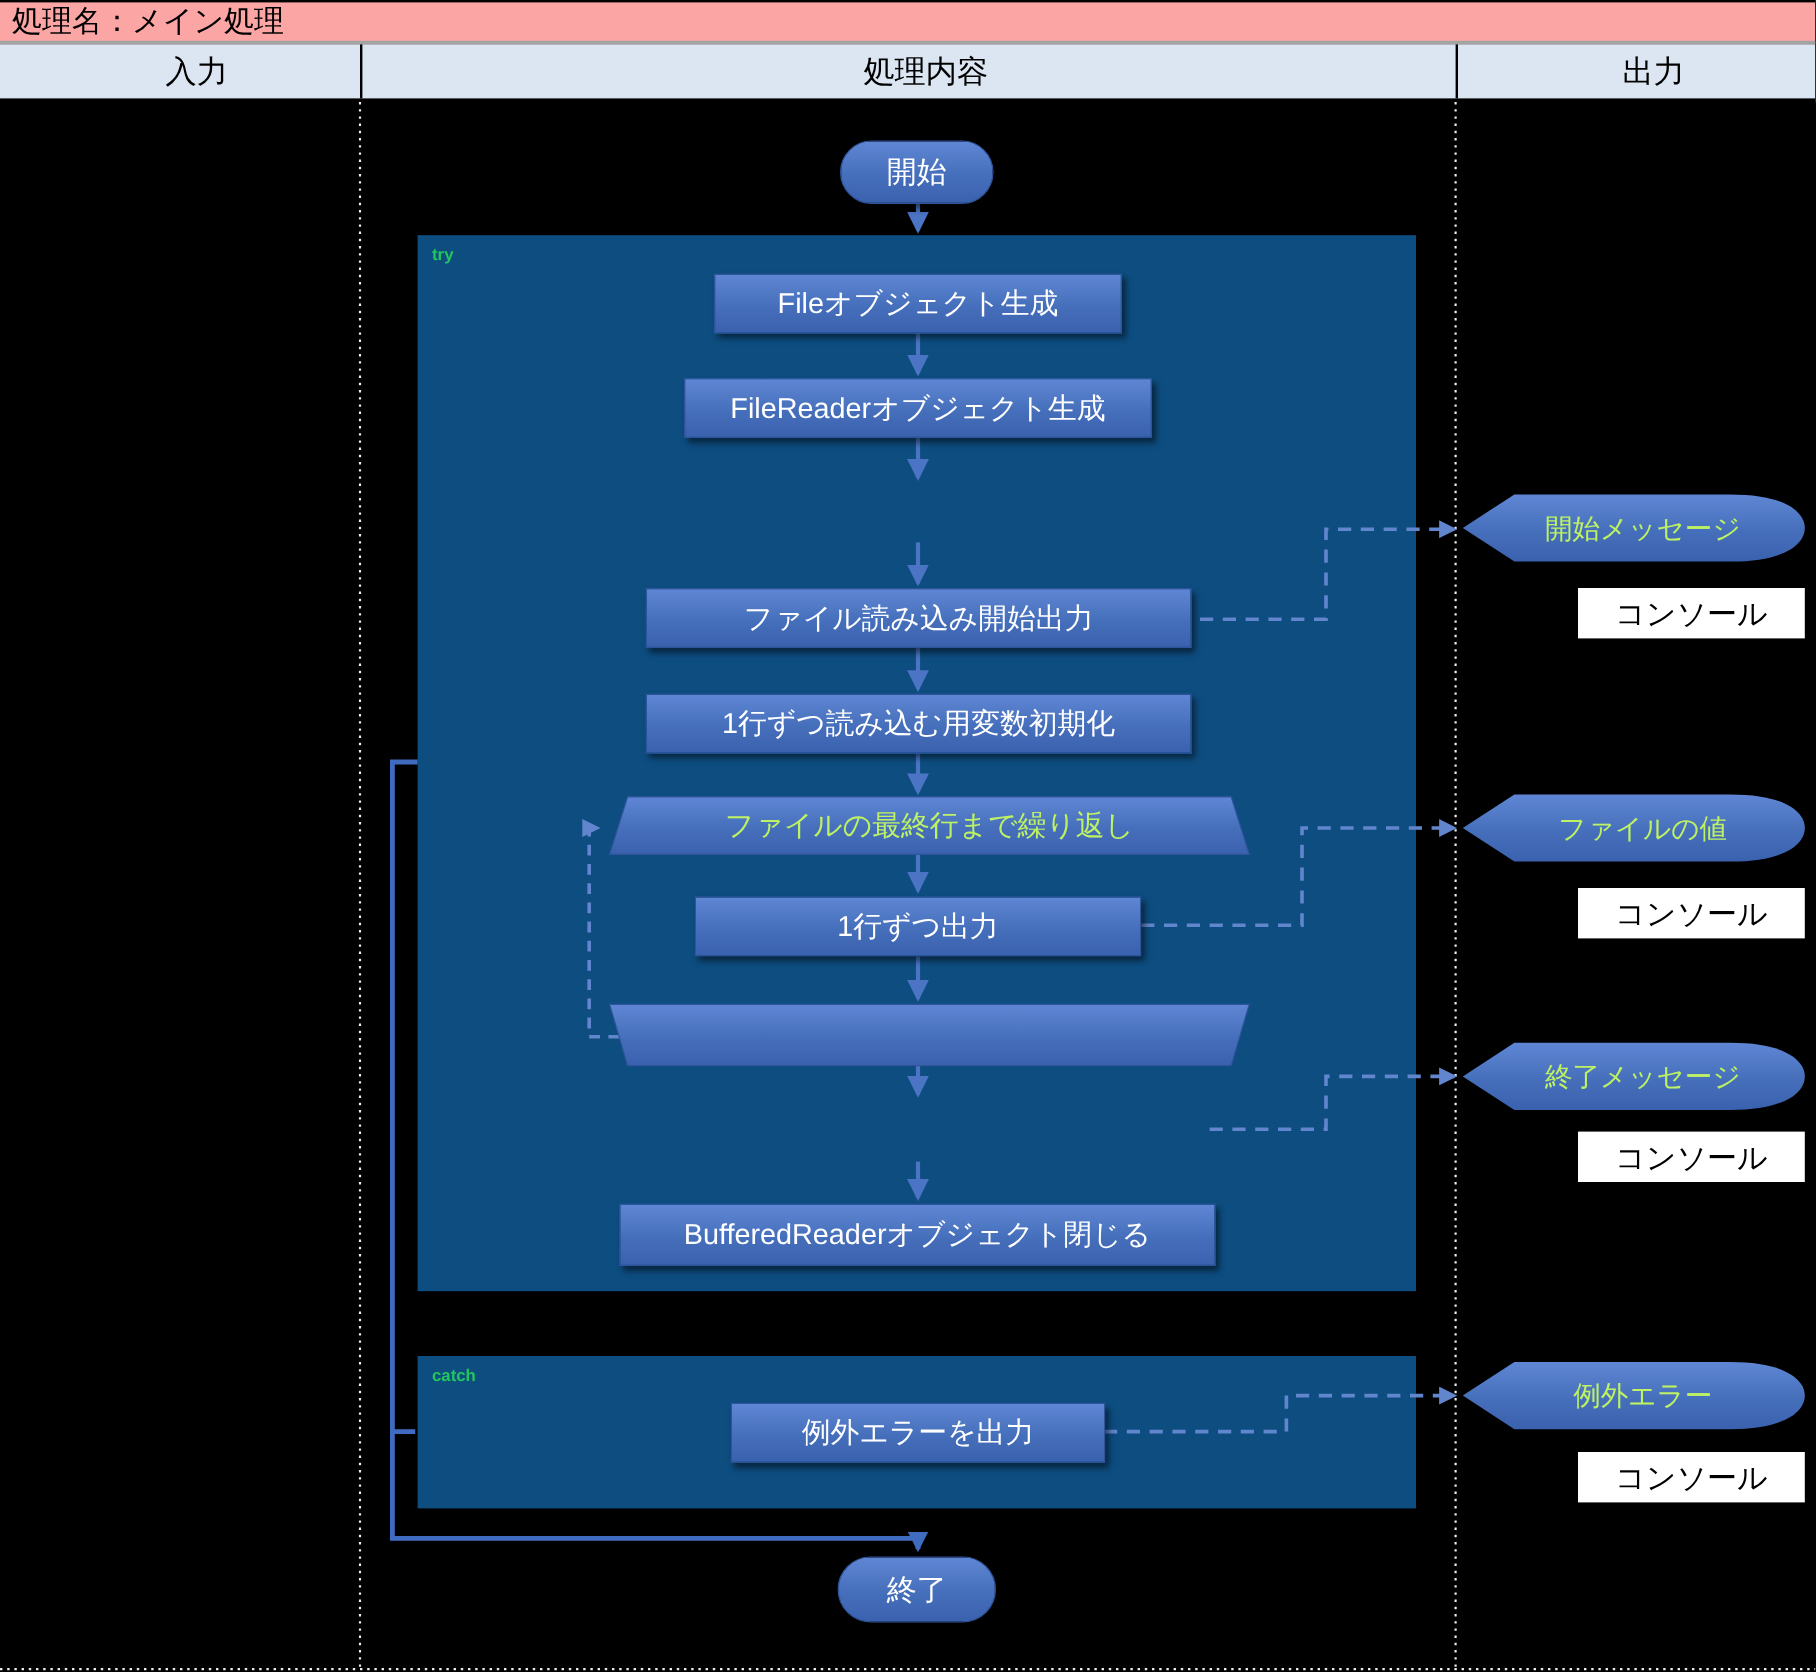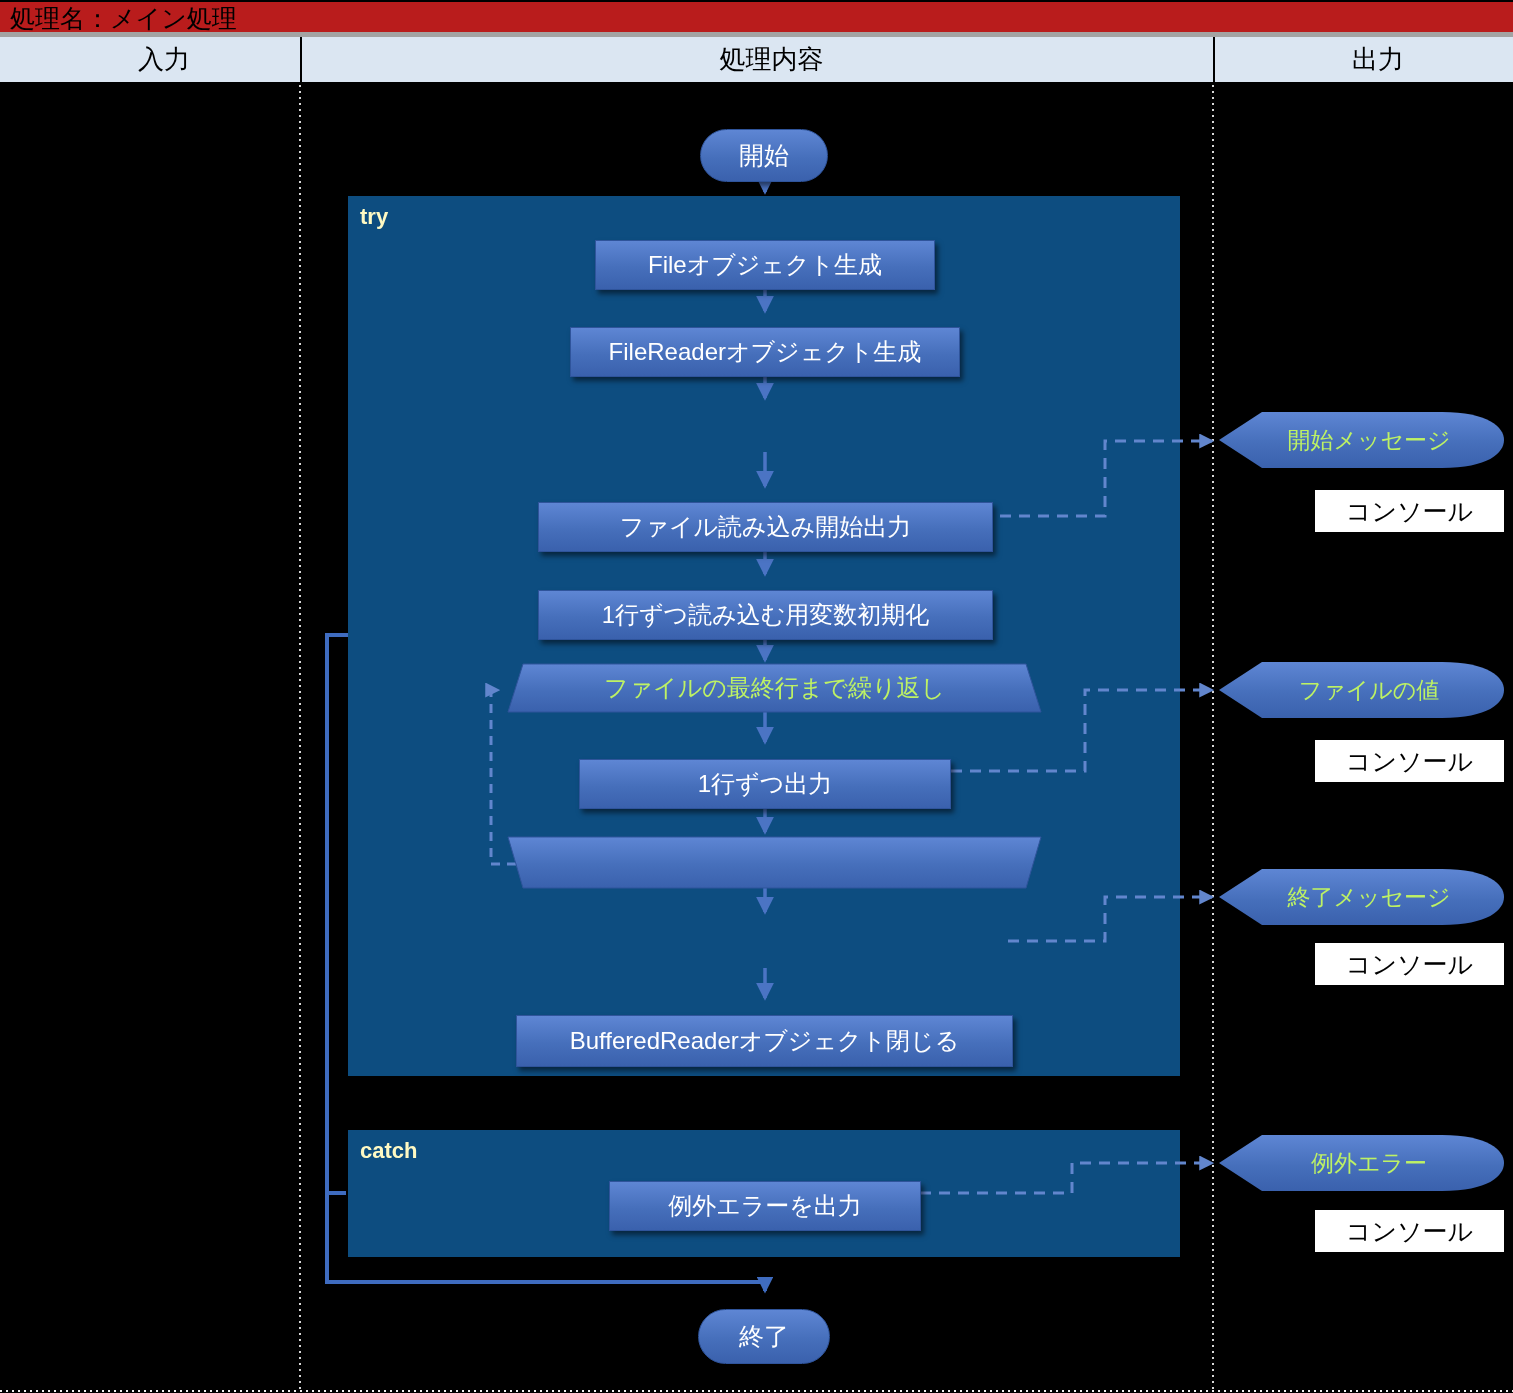--- a/index.html
+++ b/index.html
@@ -1,43 +1,43 @@
 <!DOCTYPE html>
 <html><head>
 <meta charset="utf-8">
 <style>
   * { margin:0; padding:0; box-sizing:border-box; }
   body { background:#000; font-family:"Liberation Sans", sans-serif; }
   .page { position:relative; width:1513px; height:1393px; background:#000; overflow:hidden; }
   .hdr-row1 { position:absolute; left:0; top:0; width:1513px; height:37px;
-    background:#b91c1c; border-top:2px solid #000; border-bottom:5px solid #a3a3a3;
-    display:flex; align-items:flex-start; padding-left:10px;
+    background:#fca5a5; border-top:2px solid #000; border-bottom:3px solid #a3a3a3;
+    display:flex; align-items:flex-end; padding-left:10px;
     font-size:25px; color:#000; }
   .hdr-row2 { position:absolute; left:0; top:37px; width:1513px; height:48px;
     background:#dbe6f2; border-bottom:3px solid #000; display:flex; }
   .hdr-cell { height:100%; display:flex; align-items:center; justify-content:center;
     font-size:26px; color:#000;padding-left:28px; }
   .hdr-cell.c1 { width:300px; }
   .hdr-cell.c2 { width:913px; border-left:2px solid #000; }
   .hdr-cell.c3 { width:300px; border-left:2px solid #000; }
 
   
   .container { position:absolute; background:#0d4d80; z-index:0; }
-  .container-label { position:absolute; left:12px; top:8px; color:#fef9c3;
-    font-weight:bold; font-size:22px; z-index:2; }
+  .container-label { position:absolute; left:12px; top:8px; color:#22c55e;
+    font-weight:bold; font-size:14px; z-index:2; }
 
   
   .overlay { position:absolute; left:0; top:0; z-index:1; }
 
   
   .box, .pill { position:absolute; z-index:2;
     background:linear-gradient(180deg,#5e86d4 0%,#466fbb 55%,#3a61ad 100%);
     border:1px solid #2f549b; color:#fff;
     display:flex; align-items:center; justify-content:center;
-    font-size:24px; box-shadow:3px 4px 5px rgba(0,0,0,.5);margin-top:12px; }
+    font-size:24px; box-shadow:3px 4px 5px rgba(0,0,0,.5); }
   .pill { border-radius:28px; font-size:25px; }
   .shape-text { position:absolute; z-index:2; color:#bef264;
     display:flex; align-items:center; justify-content:center; font-size:24px; }
   .display-text { font-size:23px; }
   .console { position:absolute; z-index:2; background:#fff; color:#000;
     display:flex; align-items:center; justify-content:center; font-size:25px;margin-left:32px; }
 </style>
 </head>
 <body>
 

